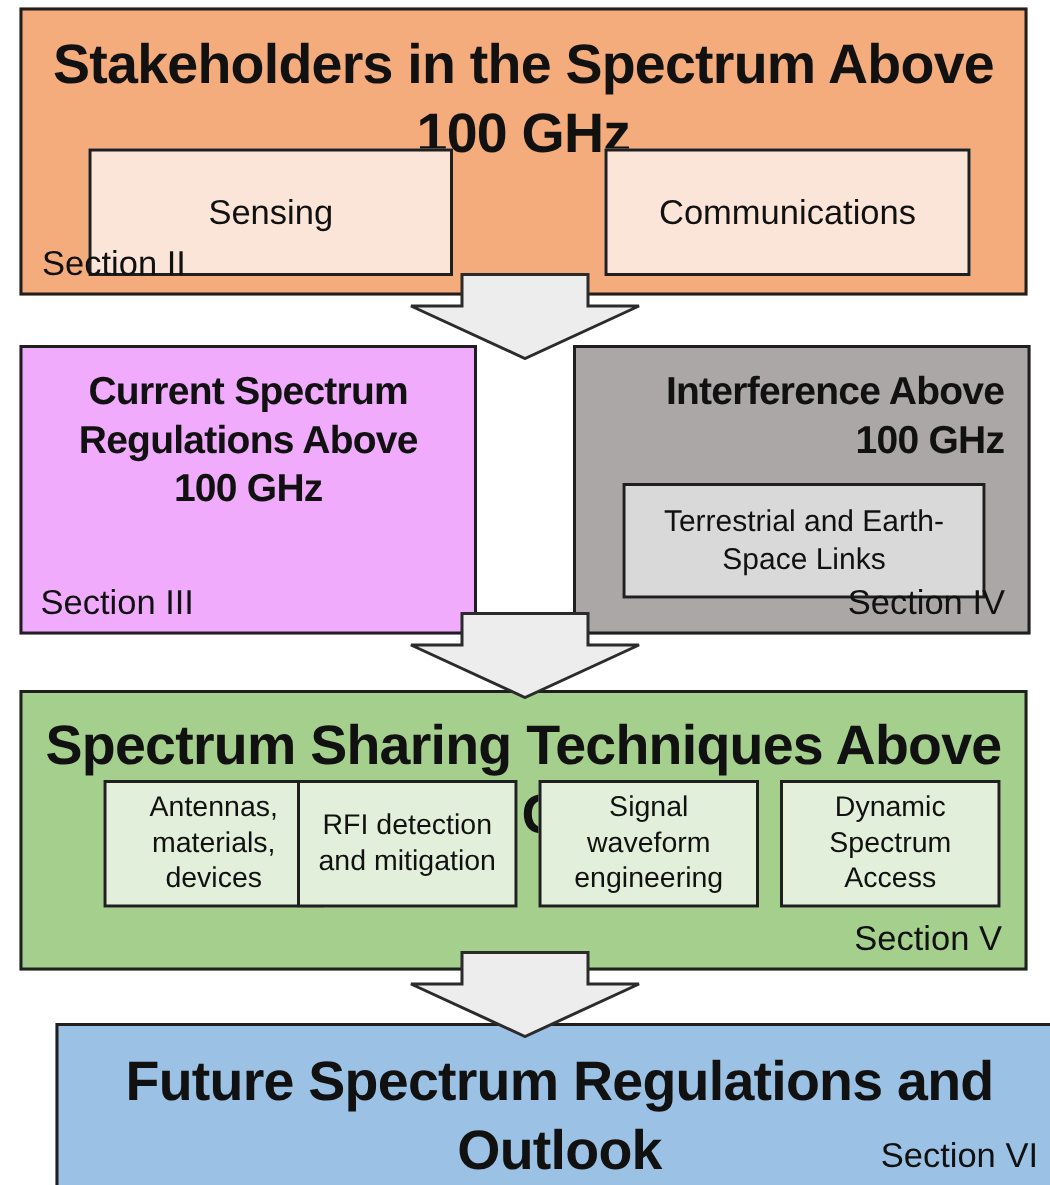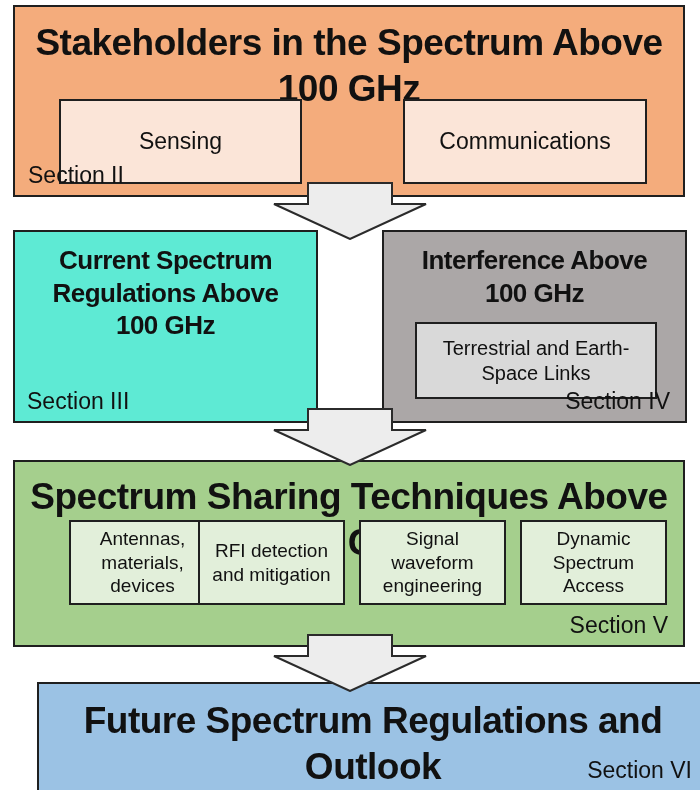--- a/index.html
+++ b/index.html
@@ -2,34 +2,34 @@
 <html><head>
 <meta charset="utf-8">
 <style>
   html,body{margin:0;padding:0;background:#ffffff;}
   .canvas{
     position:relative;width:700px;height:790px;background:#ffffff;overflow:hidden;
     font-family:"Liberation Sans","DejaVu Sans",sans-serif;color:#111;
   }
   .box{position:absolute;box-sizing:border-box;border:2px solid #1f1f1f;}
   .box-orange{left:13px;top:5px;width:672px;height:192px;background:#F4AC7C;}
-  .box-blue-left{left:13px;top:230px;width:305px;height:193px;background:#5eead4;}
+  .box-blue-left{left:13px;top:230px;width:305px;height:193px;background:#f0abfc;}
   .box-gray{left:382px;top:230px;width:305px;height:193px;background:#ABA7A7;}
   .box-green{left:13px;top:460px;width:672px;height:187px;background:#A5CF8D;padding-left:40px;}
   .box-blue-bottom{left:13px;top:682px;width:672px;height:110px;background:#9BC2E4;margin-left:24px;}
 
   .title{
     position:absolute;left:0;right:0;text-align:center;
     font-weight:bold;letter-spacing:-0.5px;line-height:1.25;
   }
   .title-main{top:13px;font-size:37px;}
   .title-side{top:12px;font-size:26px;}
   .title-wrap{margin:0 auto;}
   .wrap-250{max-width:250px;}
-  .wrap-270{max-width:270px;}
+  .wrap-270{max-width:270px;text-align:right;}
 
   .subbox{
     position:absolute;box-sizing:border-box;border:2px solid #1f1f1f;
     display:flex;align-items:center;justify-content:center;text-align:center;
     line-height:1.25;
   }
   .subbox-peach{background:#FBE5D8;font-size:23px;margin-top:32px;}
   .sensing{left:44px;top:60px;width:243px;height:85px;}
   .comms{left:388px;top:60px;width:244px;height:85px;}
 

